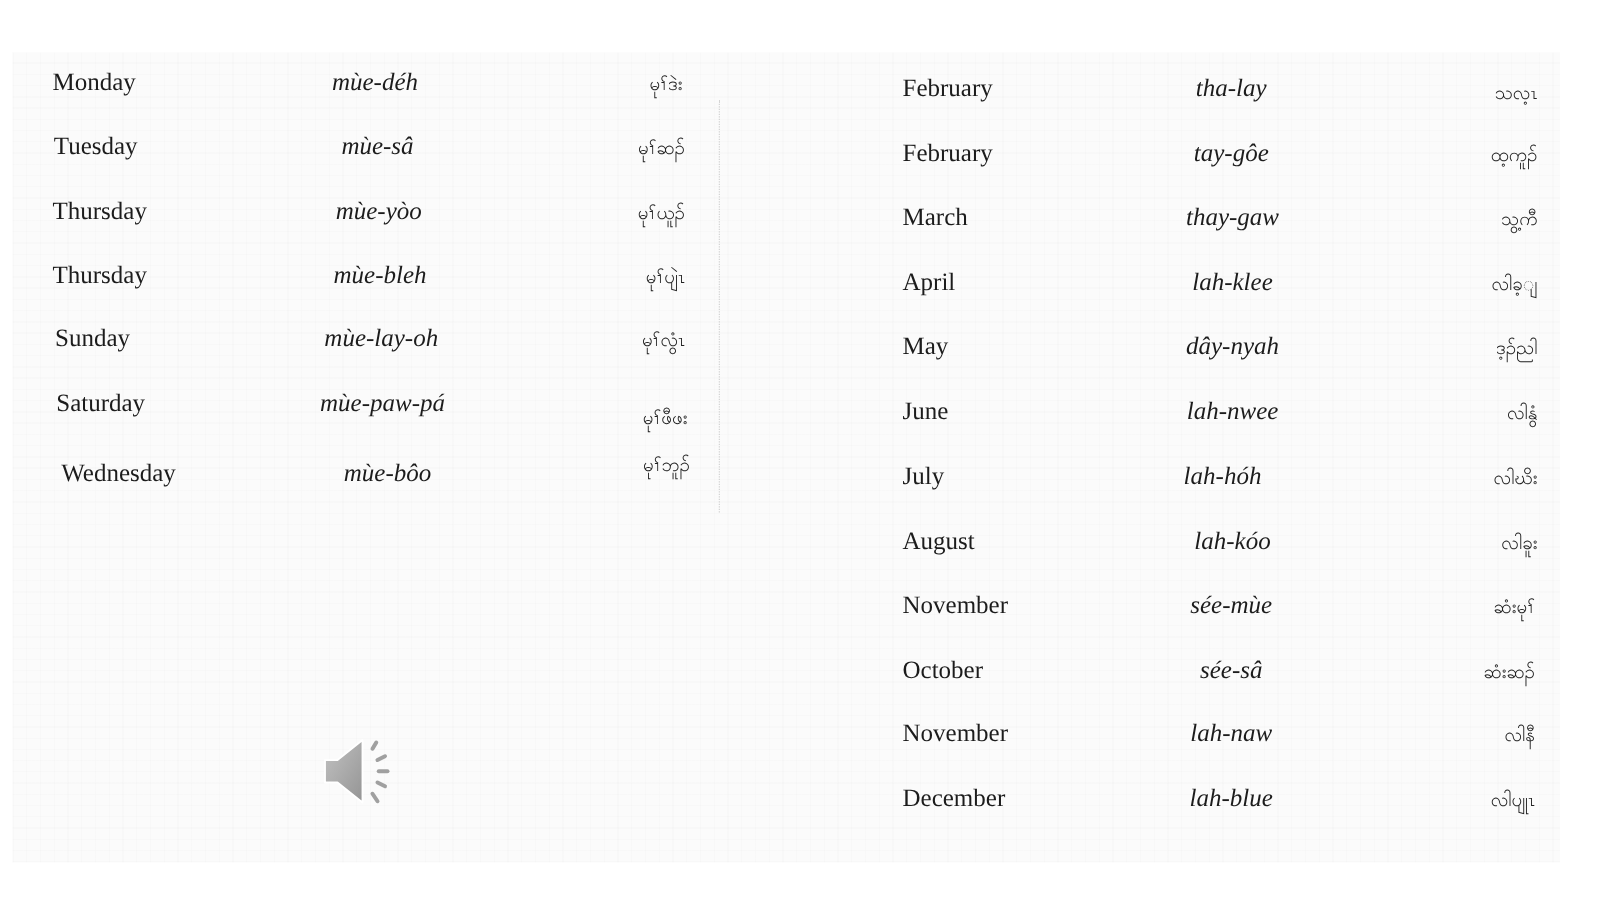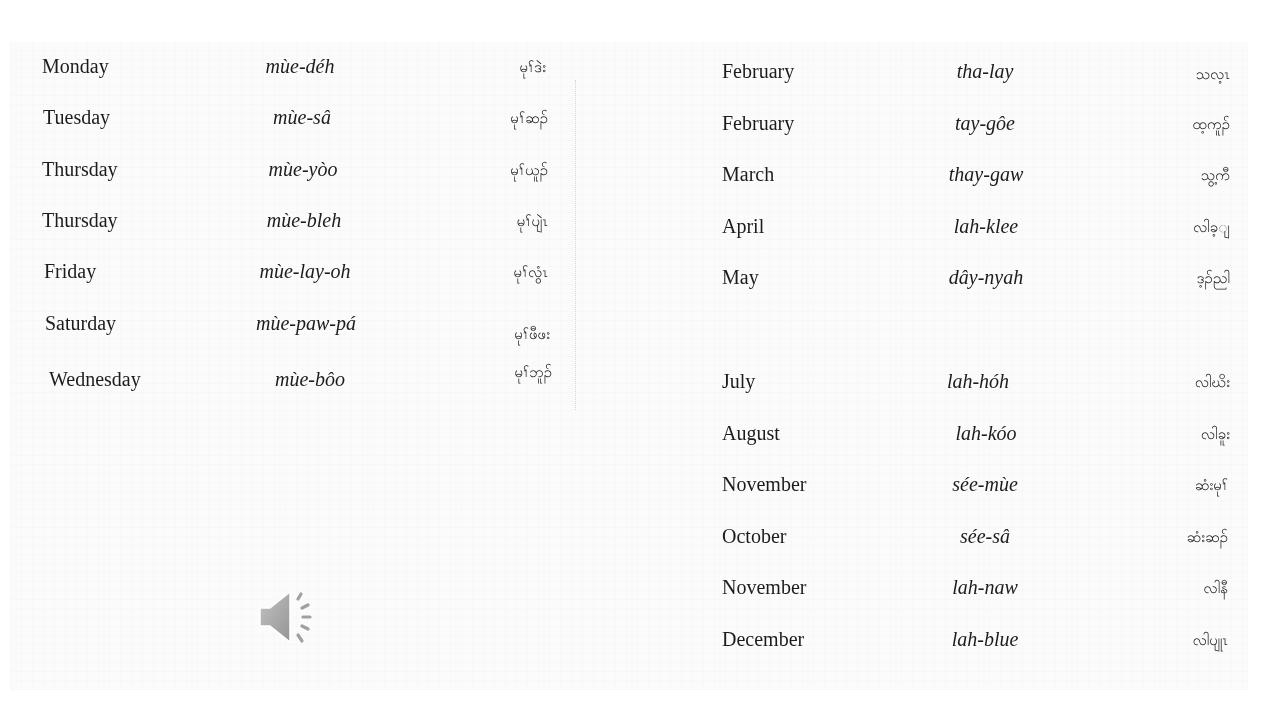--- a/index.html
+++ b/index.html
@@ -105,21 +105,21 @@
       <span class="eng" style="left:0px">Thursday</span>
       <span class="pron" style="left:261px">mùe-yòo</span>
       <span class="karen" style="left:506px;top:2px">မုၢ်ယူၣ်</span>
     </div>
     <div class="row" style="top:154px">
       <span class="eng" style="left:0px">Thursday</span>
       <span class="pron" style="left:262px">mùe-bleh</span>
       <span class="karen" style="left:506px;top:2px">မုၢ်ပျဲၤ</span>
     </div>
     <div class="row" style="top:205px">
-      <span class="eng" style="left:2px">Friday</span>
+      <span class="eng" style="left:2px">Sunday</span>
       <span class="pron" style="left:263px">mùe-lay-oh</span>
       <span class="karen" style="left:506px;top:2px">မုၢ်လွံၤ</span>
     </div>
     <div class="row" style="top:257px">
       <span class="eng" style="left:3px">Saturday</span>
       <span class="pron" style="left:264px">mùe-paw-pá</span>
       <span class="karen" style="left:508px;top:12px">မုၢ်ဖီဖး</span>
     </div>
     <div class="row" style="top:313px">
       <span class="eng" style="left:7px">Wednesday</span>
@@ -146,20 +146,25 @@
     </div>
     <div class="row" style="top:155px">
       <span class="eng">April</span>
       <span class="pron" style="left:264px">lah-klee</span>
       <span class="karen" style="left:508px;top:2px">လါခ့ျ</span>
     </div>
     <div class="row" style="top:206px">
       <span class="eng">May</span>
       <span class="pron" style="left:264px">dây-nyah</span>
       <span class="karen" style="left:508px;top:2px">ဒ့ၣ်ညါ</span>
+    </div>
+    <div class="row" style="top:258px">
+      <span class="eng">June</span>
+      <span class="pron" style="left:264px">lah-nwee</span>
+      <span class="karen" style="left:508px;top:2px">လါနွံ</span>
     </div>
     <div class="row" style="top:310px">
       <span class="eng">July</span>
       <span class="pron" style="left:256px">lah-hóh</span>
       <span class="karen" style="left:508px;top:2px">လါဃိး</span>
     </div>
     <div class="row" style="top:362px">
       <span class="eng">August</span>
       <span class="pron" style="left:264px">lah-kóo</span>
       <span class="karen" style="left:508px;top:2px">လါခူး</span>

